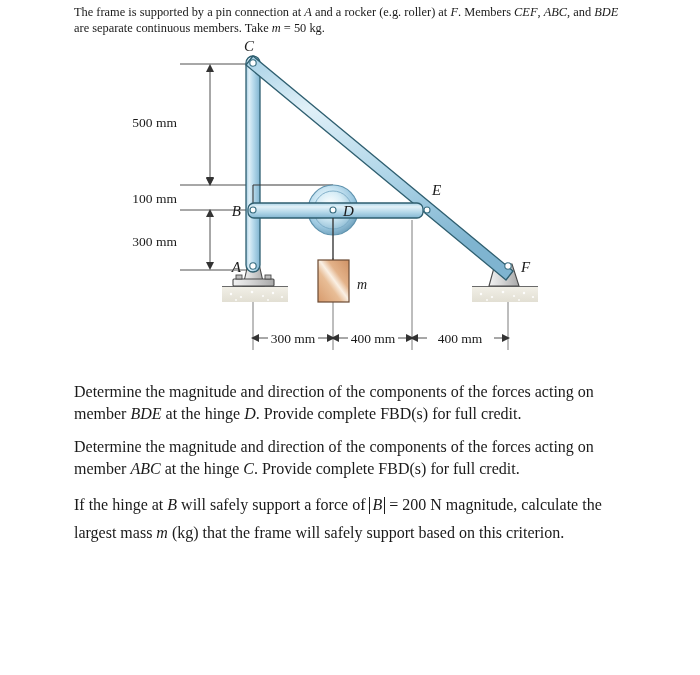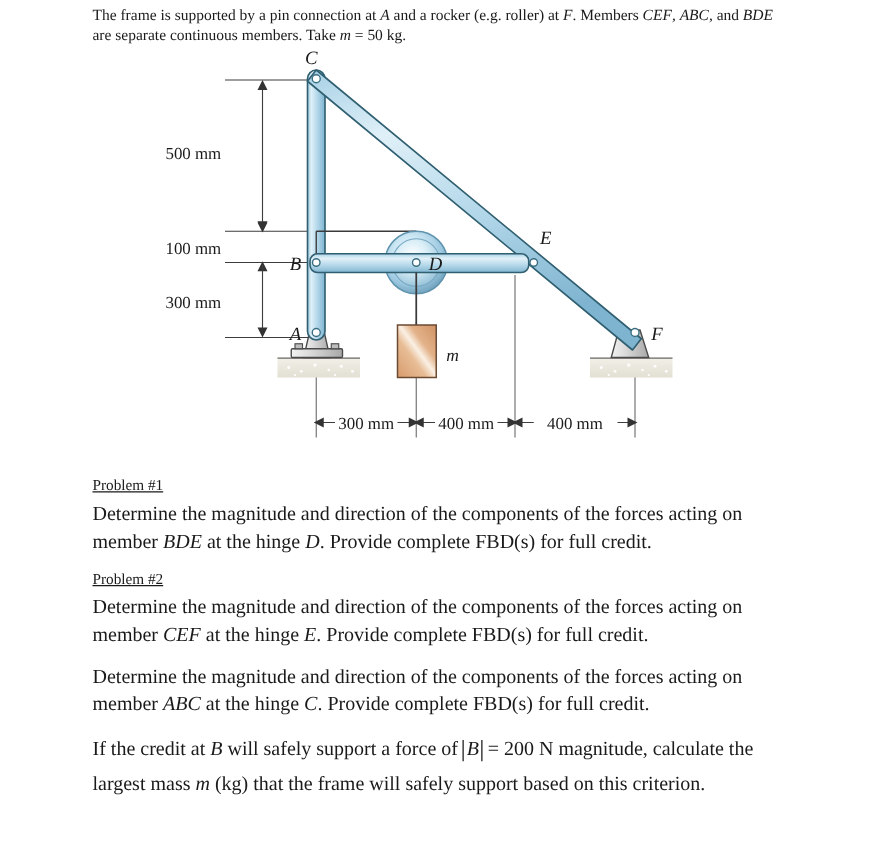--- a/index.html
+++ b/index.html
@@ -270,31 +270,26 @@
       </g>
       <text x="293" y="305" text-anchor="middle" font-family="Liberation Serif, serif" font-size="13.5" fill="#1a1a1a">300 mm</text>
       <text x="373" y="305" text-anchor="middle" font-family="Liberation Serif, serif" font-size="13.5" fill="#1a1a1a">400 mm</text>
       <text x="460" y="305" text-anchor="middle" font-family="Liberation Serif, serif" font-size="13.5" fill="#1a1a1a">400 mm</text>
     </svg>
   </div>
 
   <div class="problems">
 
     <div class="prob-block">
-      <p class="prob-head">Problem #1</p>
       <p class="prob-body"><span>Determine the magnitude and direction of the components of the forces acting on member </span><span class="it">BDE</span><span> at the hinge </span><span class="it">D</span><span>. Provide complete FBD(s) for full credit.</span></p>
     </div>
 
-    <div class="prob-block">
-      <p class="prob-head">Problem #2</p>
-      <p class="prob-body"><span>Determine the magnitude and direction of the components of the forces acting on member </span><span class="it">CEF</span><span> at the hinge </span><span class="it">E</span><span>. Provide complete FBD(s) for full credit.</span></p>
-    </div>
 
     <div class="prob-block">
       <p class="prob-body"><span>Determine the magnitude and direction of the components of the forces acting on member </span><span class="it">ABC</span><span> at the hinge </span><span class="it">C</span><span>. Provide complete FBD(s) for full credit.</span></p>
     </div>
 
     <div class="prob-block">
-      <p class="prob-body tall"><span>If the credit at </span><span class="it">B</span><span> will safely support a force of </span><span class="absbar it">B</span><span> = 200 N magnitude, calculate the largest mass </span><span class="it">m</span><span> (kg) that the frame will safely support based on this criterion.</span></p>
+      <p class="prob-body tall"><span>If the hinge at </span><span class="it">B</span><span> will safely support a force of </span><span class="absbar it">B</span><span> = 200 N magnitude, calculate the largest mass </span><span class="it">m</span><span> (kg) that the frame will safely support based on this criterion.</span></p>
     </div>
 
   </div>
 </div>
 
 </body></html>

